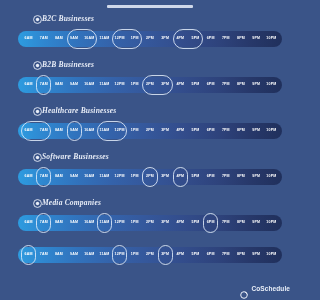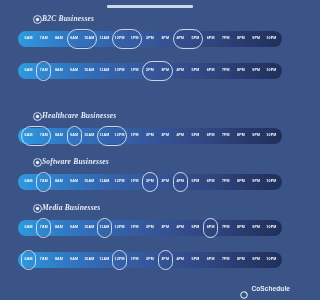--- a/index.html
+++ b/index.html
@@ -239,20 +239,29 @@
             </div>
           </div>
           <div class="rings">
             <div class="ring" style="left: 48.53px; width: 30.35px;"></div>
             <div class="ring" style="left: 94.06px; width: 30.35px;"></div>
             <div class="ring" style="left: 154.76px; width: 30.35px;"></div>
           </div>
         </div>
       </div>
       <div class="row">
+        <div class="row-head">
+          <span class="row-icon">
+            <svg width="9" height="9" viewBox="0 0 16 16">
+              <circle cx="8" cy="8" r="7" fill="none" stroke="#e8edf7" stroke-width="1.6"></circle>
+              <circle cx="8" cy="8" r="3" fill="#e8edf7"></circle>
+            </svg>
+          </span>
+          <span class="row-label">B2B Businesses</span>
+        </div>
         <div class="bar-wrap">
           <div class="bar"></div>
           <div class="hours">
             <div class="hour">
               <span class="hour-label">6AM</span>
             </div>
             <div class="hour">
               <span class="hour-label">7AM</span>
             </div>
             <div class="hour">
@@ -452,21 +461,21 @@
         </div>
       </div>
       <div class="row">
         <div class="row-head">
           <span class="row-icon">
             <svg width="9" height="9" viewBox="0 0 16 16">
               <circle cx="8" cy="8" r="7" fill="none" stroke="#e8edf7" stroke-width="1.6"></circle>
               <circle cx="8" cy="8" r="3" fill="#e8edf7"></circle>
             </svg>
           </span>
-          <span class="row-label">Media Businesses</span>
+          <span class="row-label">Media Companies</span>
         </div>
         <div class="bar-wrap">
           <div class="bar"></div>
           <div class="hours">
             <div class="hour">
               <span class="hour-label">6AM</span>
             </div>
             <div class="hour">
               <span class="hour-label">7AM</span>
             </div>

